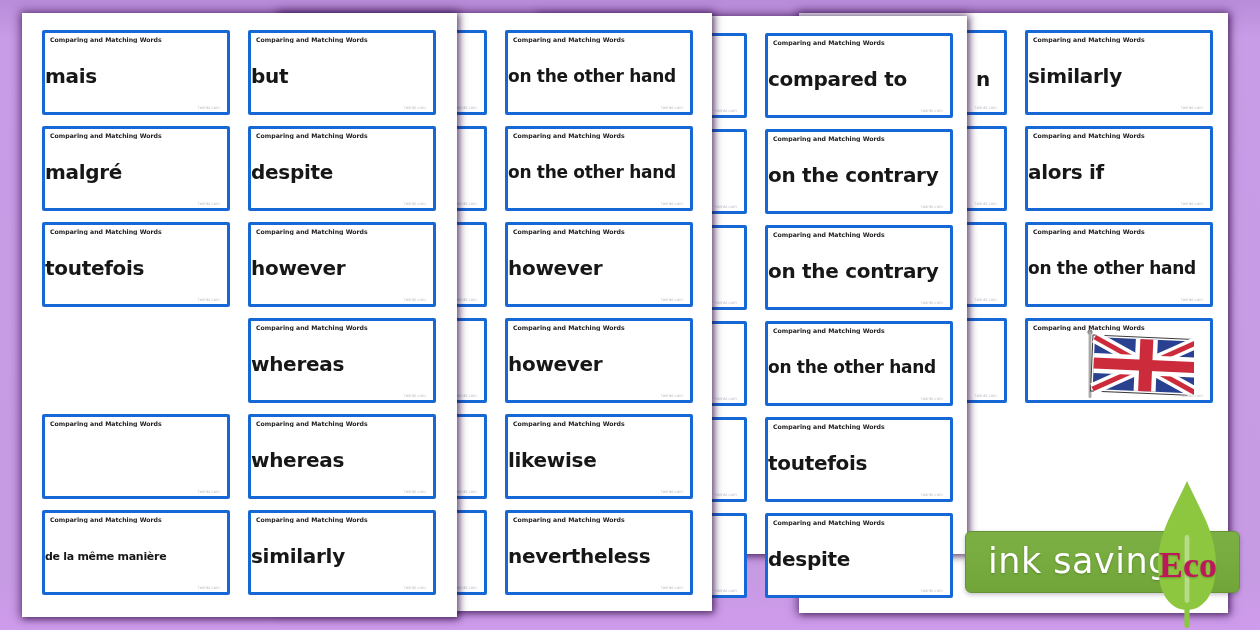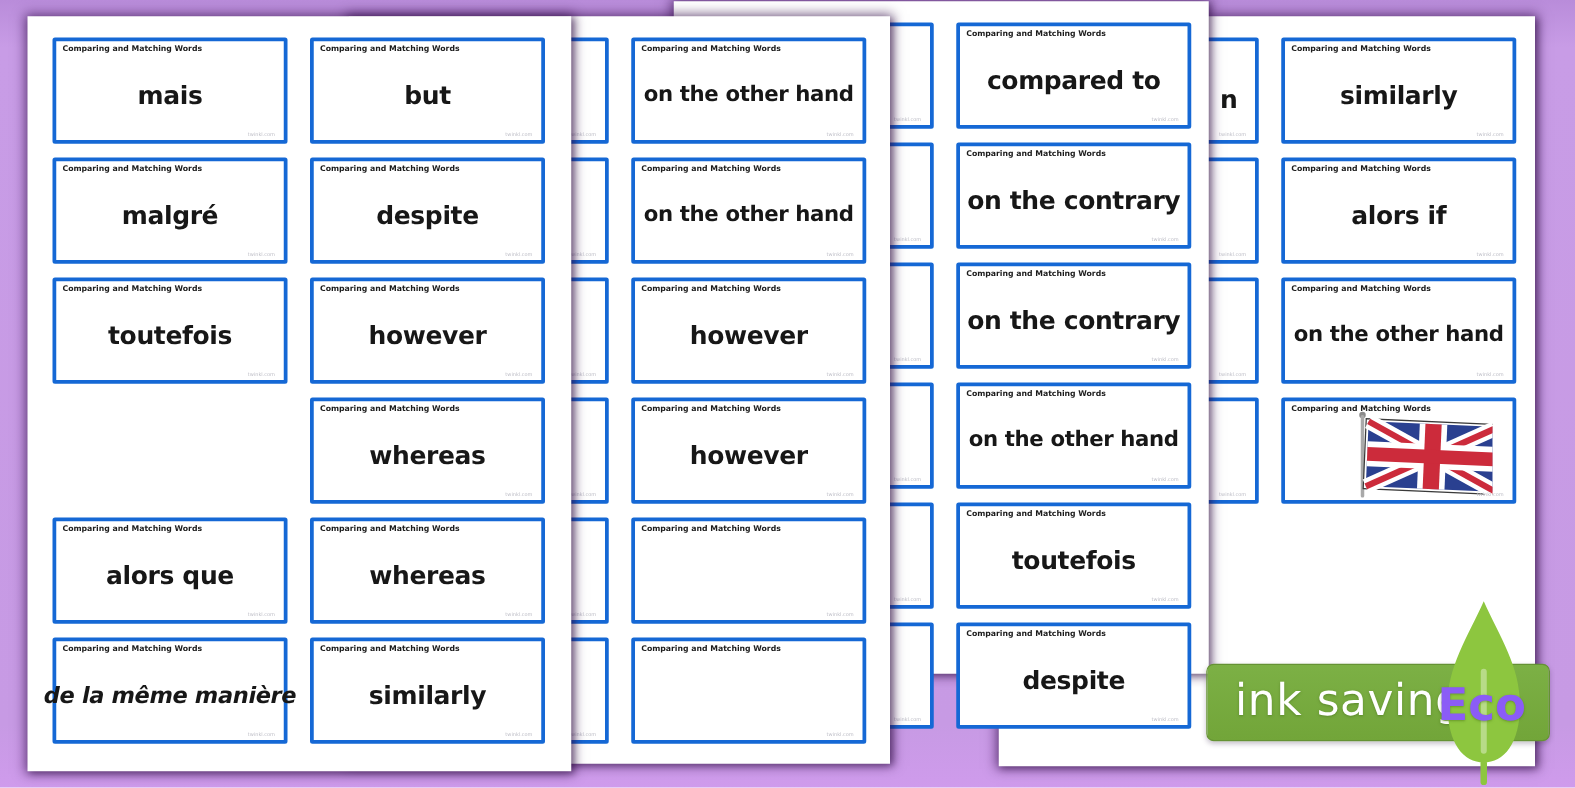--- a/index.html
+++ b/index.html
@@ -14,21 +14,21 @@
   }
   .card{
     position:absolute;width:188px;height:85px;background:#ffffff;
     border:3px solid #1568d5;border-radius:2px;box-sizing:border-box;
   }
   .card-header{
     position:absolute;top:3px;left:5px;right:5px;
     font-size:6.2px;font-weight:bold;color:#1c1c1c;letter-spacing:0;white-space:nowrap;overflow:hidden;
   }
   .card-body{
-    position:absolute;inset:0;display:flex;align-items:center;justify-content:center;
+    position:absolute;inset:0;display:flex;align-items:center;justify-content:flex-start;
     padding-top:7px;box-sizing:border-box;
   }
   .word-text{
     font-size:20px;font-weight:600;color:#171717;white-space:nowrap;letter-spacing:-0.3px;
   }
   .word-text.partial{
     position:absolute;left:154px;top:34px;padding:0;
   }
   .watermark{
     position:absolute;right:7px;bottom:2px;font-size:4px;color:#bdbdc6;letter-spacing:0;
@@ -40,23 +40,24 @@
     border:1px solid #659234;border-radius:6px;box-sizing:border-box;
     box-shadow:0 2px 4px rgba(40,20,60,0.25);
   }
   .ink-label{
     position:absolute;left:22px;top:0;height:60px;line-height:58px;
     font-size:35px;color:#ffffff;letter-spacing:0.5px;
     text-shadow:0 1px 2px rgba(70,110,30,0.55);white-space:nowrap;
   }
   .eco-leaf{position:absolute;left:1150px;top:478px;z-index:61;}
   .eco-label{
-    position:absolute;left:1150px;top:544px;width:76px;text-align:left;z-index:62;
-    font-size:36px;font-weight:bold;color:#8b5cf6;
+    position:absolute;left:1150px;top:544px;width:76px;text-align:center;z-index:62;
+    font-size:36px;font-weight:bold;color:#be185d;
     text-shadow:0 1px 2px rgba(80,120,30,0.6);
+    font-family:Liberation Serif, serif;
   }
 </style>
 </head>
 <body>
 
 <div id="sheets">
     <div class="page" style="left: 22px; top: 13px; width: 435px; height: 604px; z-index: 40;">
       <div class="card" style="left: 20px; top: 17px;">
         <div class="card-header">Comparing and Matching Words</div>
         <div class="card-body">
@@ -73,29 +74,26 @@
       </div>
       <div class="card" style="left: 20px; top: 113px;">
         <div class="card-header">Comparing and Matching Words</div>
         <div class="card-body">
           <span class="word-text">malgré</span>
         </div>
         <div class="watermark">twinkl.com</div>
       </div>
       <div class="card" style="left: 20px; top: 401px;">
         <div class="card-header">Comparing and Matching Words</div>
-        <div class="card-body">
-          <span class="word-text">alors que</span>
-        </div>
         <div class="watermark">twinkl.com</div>
       </div>
       <div class="card" style="left: 20px; top: 497px;">
         <div class="card-header">Comparing and Matching Words</div>
         <div class="card-body">
-          <span class="word-text" style="font-size: 18px; font-style: italic;">de la même manière</span>
+          <span class="word-text" style="font-size: 11px;">de la même manière</span>
         </div>
         <div class="watermark">twinkl.com</div>
       </div>
       <div class="card" style="left: 226px; top: 17px; padding-left: 39px;">
         <div class="card-header">Comparing and Matching Words</div>
         <div class="card-body">
           <span class="word-text">but</span>
         </div>
         <div class="watermark">twinkl.com</div>
       </div>
@@ -201,28 +199,34 @@
       </div>
       <div class="card" style="left: 226px; top: 305px;">
         <div class="card-header">Comparing and Matching Words</div>
         <div class="card-body">
           <span class="word-text">however</span>
         </div>
         <div class="watermark">twinkl.com</div>
       </div>
       <div class="card" style="left: 226px; top: 401px;">
         <div class="card-header">Comparing and Matching Words</div>
+        <div class="card-body">
+          <span class="word-text">likewise</span>
+        </div>
         <div class="watermark">twinkl.com</div>
       </div>
       <div class="card" style="left: 226px; top: 497px;">
         <div class="card-header">Comparing and Matching Words</div>
+        <div class="card-body">
+          <span class="word-text">nevertheless</span>
+        </div>
         <div class="watermark">twinkl.com</div>
       </div>
     </div>
-    <div class="page" style="left: 539px; top: 1px; width: 428px; height: 538px; z-index: 20;">
+    <div class="page" style="left: 539px; top: 16px; width: 428px; height: 538px; z-index: 20;">
       <div class="card" style="left: 20px; top: 17px;">
         <div class="card-header">Comparing and Matching Words</div>
         <div class="card-body">
           <span class="word-text partial"></span>
         </div>
         <div class="watermark">twinkl.com</div>
       </div>
       <div class="card" style="left: 20px; top: 113px;">
         <div class="card-header">Comparing and Matching Words</div>
         <div class="card-body">

